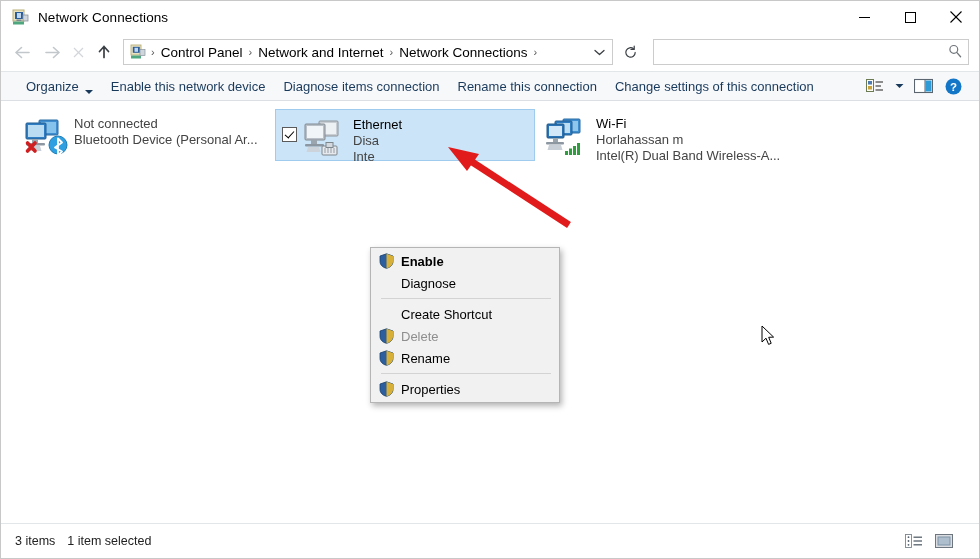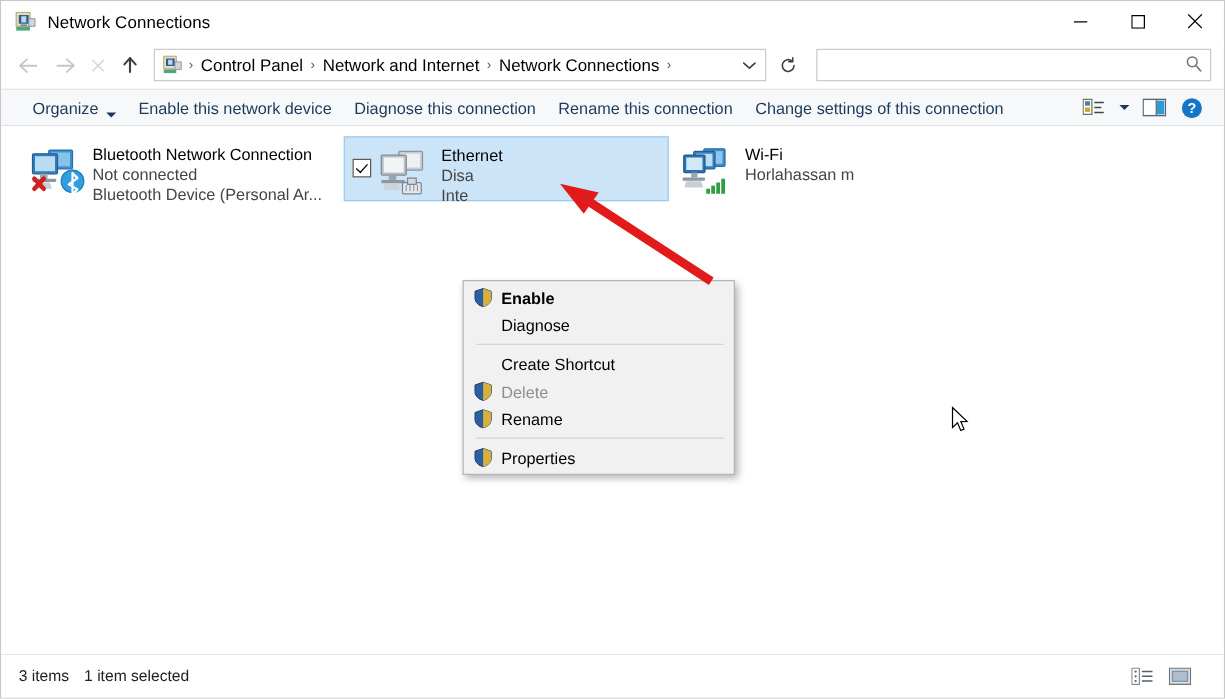--- a/index.html
+++ b/index.html
@@ -260,22 +260,22 @@
   }
   .viewbtn {
     width: 22px; height: 20px;
     display: flex; align-items: center; justify-content: center;
   }
 
   
   .ctxmenu {
     position: absolute;
     left: 369px;
-    top: 123px;
-    width: 218px;
+    top: 146px;
+    width: 190px;
     background: #f1f1f1;
     border: 1px solid #b5b5b5;
     box-shadow: 2px 3px 6px rgba(0,0,0,0.30);
     padding: 2px 0;
     z-index: 40;
   }
   .ctxitem {
     height: 22px;
     display: flex;
     align-items: center;
@@ -415,21 +415,21 @@
       </span>
     </div>
   </div>
 
   <div class="cmdbar">
     <div class="cmd">
       <span>Organize</span>
       <span class="cmd-caret"></span>
     </div>
     <div class="cmd">Enable this network device</div>
-    <div class="cmd">Diagnose this connection</div>
+    <div class="cmd">Diagnose items connection</div>
     <div class="cmd">Rename this connection</div>
     <div class="cmd">Change settings of this connection</div>
 
     <div class="cmd-right">
       <div class="iconbtn">
         <svg width="18" height="16" viewBox="0 0 18 16">
           <rect x="0.5" y="1.5" width="7" height="12" fill="#fdfdf5" stroke="#6d7b55" stroke-width="1"></rect>
           <rect x="2" y="3" width="4" height="3.5" fill="#4f7ab0"></rect>
           <rect x="2" y="8" width="4" height="3.5" fill="#c9a23a"></rect>
           <line x1="9.5" y1="4" x2="17" y2="4" stroke="#444" stroke-width="1.2"></line>
@@ -474,21 +474,20 @@
             <path d="M8 31 L19 31 L20.5 36 L6.5 36 Z" fill="#c8cfd6"></path>
             <g transform="translate(5,27)">
               <path d="M1.5 1 L9 9 M9 1 L1.5 9" stroke="#cf1f20" stroke-width="3.6" stroke-linecap="round"></path>
             </g>
             <circle cx="37" cy="30" r="9" fill="#2e9fe0"></circle>
             <circle cx="37" cy="30" r="9" fill="none" stroke="#1d7cb5" stroke-width="1"></circle>
             <path d="M37 23.5 L41 27.5 L34 32.5 L41 36.5 L37 40.5 L37 23.5" fill="none" stroke="#ffffff" stroke-width="1.8" stroke-linejoin="round" stroke-linecap="round"></path>
           </svg>
         </div>
         <div class="tile-text">
-          <div class="tile-name">Bluetooth Network Connection</div>
           <div class="tile-sub">Not connected</div>
           <div class="tile-sub">Bluetooth Device (Personal Ar...</div>
         </div>
       </div>
 
       <div class="tile selected">
         <div class="tile-check checked"></div>
         <div class="tile-icon">
           <svg width="48" height="44" viewBox="0 0 48 44">
             <rect x="19" y="5" width="19" height="15" rx="1" fill="#c9ced4" stroke="#8d949b" stroke-width="1"></rect>
@@ -531,20 +530,21 @@
               <rect x="0" y="9" width="3" height="4" fill="#2f9e3f"></rect>
               <rect x="4" y="6.5" width="3" height="6.5" fill="#2f9e3f"></rect>
               <rect x="8" y="4" width="3" height="9" fill="#2f9e3f"></rect>
               <rect x="12" y="1" width="3" height="12" fill="#2f9e3f"></rect>
             </g>
           </svg>
         </div>
         <div class="tile-text">
           <div class="tile-name">Wi-Fi</div>
           <div class="tile-sub">Horlahassan m</div>
+          <div class="tile-sub">Intel(R) Dual Band Wireless-A...</div>
         </div>
       </div>
     </div>
 
     <div class="ctxmenu">
 
       <div class="ctxitem bold">
         <span class="ctx-shield">
           <svg width="15" height="16" viewBox="0 0 15 16">
             <path d="M7.5 0.8 L14 3 L14 8.5 C14 12 10.8 14.6 7.5 15.3 C4.2 14.6 1 12 1 8.5 L1 3 Z" fill="#2d5f9e" stroke="#16406f" stroke-width="0.8"></path>

